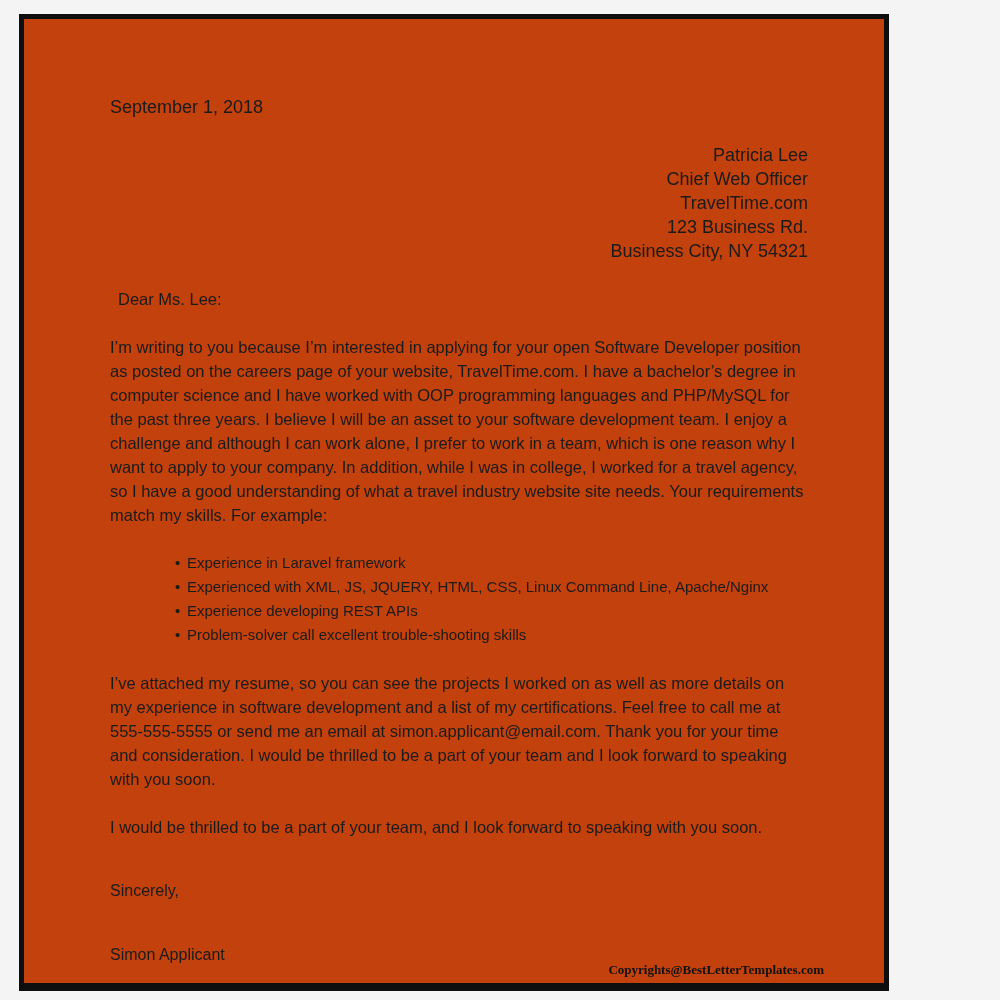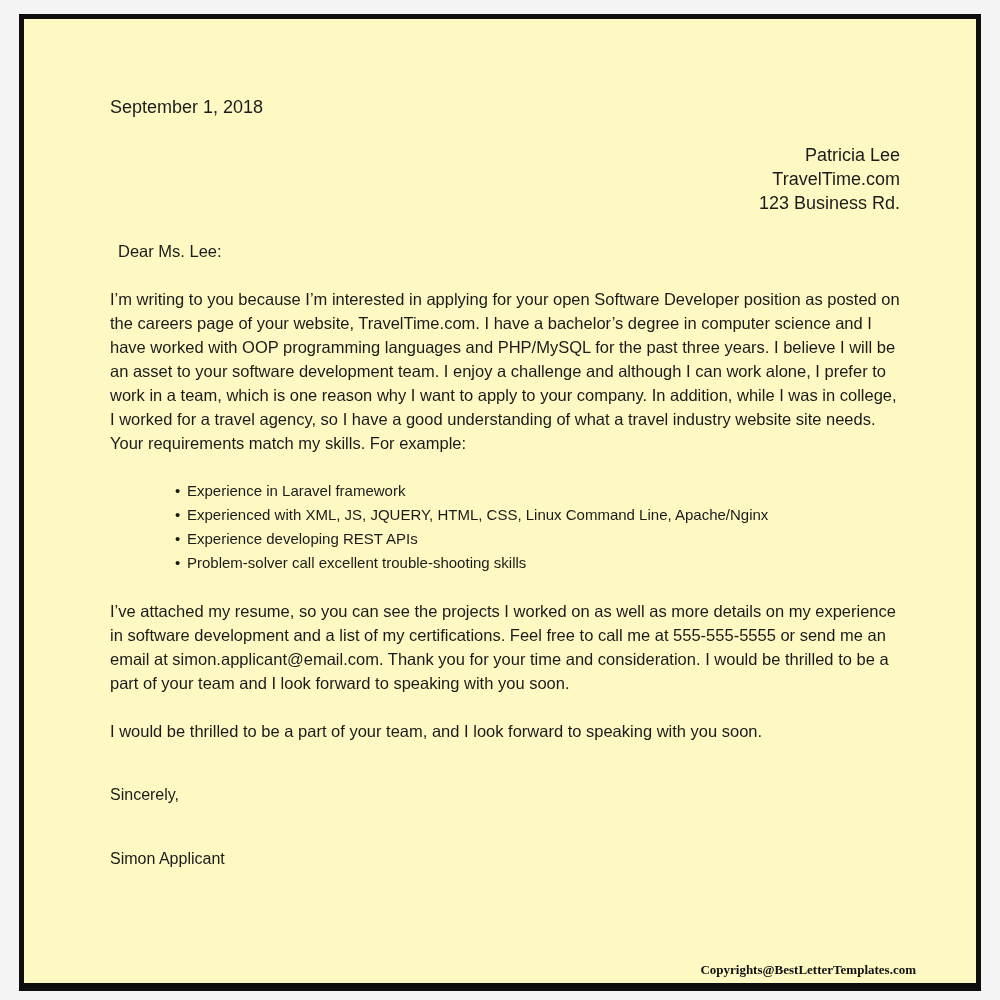--- a/index.html
+++ b/index.html
@@ -10,25 +10,25 @@
     height: 1000px;
     background: #f5f4f5;
     font-family: "Liberation Sans", "DejaVu Sans", sans-serif;
     color: #1b1b1b;
     overflow: hidden;
   }
   .page {
     position: absolute;
     left: 19px;
     top: 14px;
-    width: 962px;
+    width: 870px;
     height: 977px;
     border: 5px solid #0e0e0e;
     border-bottom-width: 8px;
-    background: #fef9c3;
+    background: #c2410c;
   }
   .content {
     padding: 76px 76px 0 86px;
   }
   .meta-line {
     font-size: 18px;
     line-height: 24px;
     white-space: nowrap;
   }
   .address {
@@ -80,22 +80,24 @@
 </head>
 <body>
 
 <div class="page">
   <div class="content">
 
     <div class="meta-line">September 1, 2018</div>
 
     <div class="address">
       <div class="meta-line">Patricia Lee</div>
+      <div class="meta-line">Chief Web Officer</div>
       <div class="meta-line">TravelTime.com</div>
       <div class="meta-line">123 Business Rd.</div>
+      <div class="meta-line">Business City, NY 54321</div>
     </div>
 
     <div class="salutation">Dear Ms. Lee:</div>
 
     <div class="para">I’m writing to you because I’m interested in applying for your open Software Developer position as posted on the careers page of your website, TravelTime.com. I have a bachelor’s degree in computer science and I have worked with OOP programming languages and PHP/MySQL for the past three years. I believe I will be an asset to your software development team. I enjoy a challenge and although I can work alone, I prefer to work in a team, which is one reason why I want to apply to your company. In addition, while I was in college, I worked for a travel agency, so I have a good understanding of what a travel industry website site needs. Your requirements match my skills. For example:</div>
 
     <ul class="bullets">
       <li>Experience in Laravel framework</li>
       <li>Experienced with XML, JS, JQUERY, HTML, CSS, Linux Command Line, Apache/Nginx</li>
       <li>Experience developing REST APIs</li>

